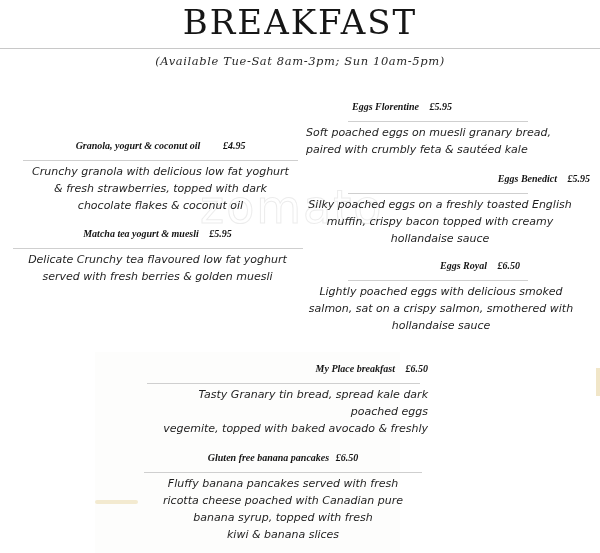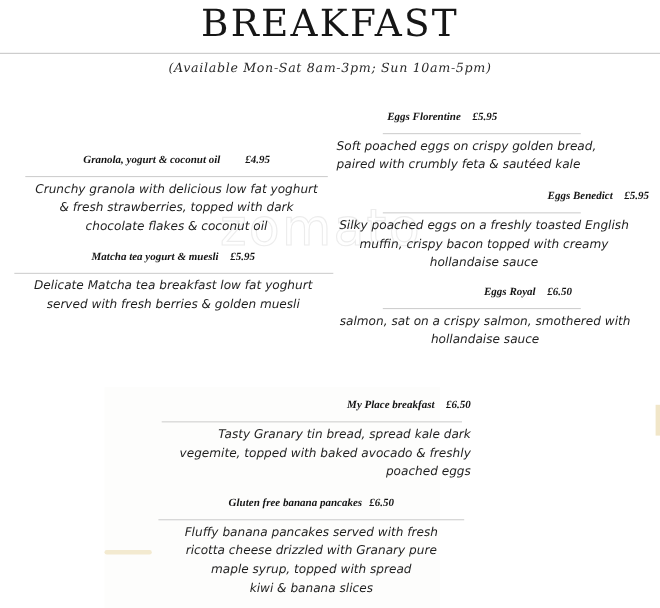--- a/index.html
+++ b/index.html
@@ -118,21 +118,21 @@
 <div class="page">
   <div class="lower-panel"></div>
   <div class="right-panel"></div>
   <div class="gold-bar"></div>
   <div class="gold-bar-right"></div>
 
   <div class="watermark">zomato</div>
 
   <div class="title">BREAKFAST</div>
   <div class="title-rule"></div>
-  <div class="subtitle">(Available Mon-Sat 8am-3pm; Sun 10am-5pm)</div>
+  <div class="subtitle">(Available Tue-Sat 8am-3pm; Sun 10am-5pm)</div>
 
   <div class="item" style="left:18px; top:136px; width:285px;">
     <div class="item-title">
       <span>Granola, yogurt &amp; coconut oil</span>
       <span class="price" style="margin-left:20px">£4.95</span>
     </div>
     <div class="item-rule" style="width:275px"></div>
     <div class="item-desc">
       <div>Crunchy granola with delicious low fat yoghurt</div>
       <div>&amp; fresh strawberries, topped with dark</div>
@@ -140,33 +140,33 @@
     </div>
   </div>
 
   <div class="item" style="left:10px; top:224px; width:295px;">
     <div class="item-title">
       <span>Matcha tea yogurt &amp; muesli</span>
       <span class="price">£5.95</span>
     </div>
     <div class="item-rule" style="width:290px"></div>
     <div class="item-desc">
-      <div>Delicate Matcha tea breakfast low fat yoghurt</div>
+      <div>Delicate Crunchy tea flavoured low fat yoghurt</div>
       <div>served with fresh berries &amp; golden muesli</div>
     </div>
   </div>
 
   <div class="item" style="left:300px; top:97px; width:280px; text-align:left;">
     <div class="item-title" style="text-align:left; padding-left:52px;">
       <span>Eggs Florentine</span>
       <span class="price">£5.95</span>
     </div>
     <div class="item-rule" style="width:180px; margin-left:48px;"></div>
     <div class="item-desc" style="padding-left:6px;">
-      <div>Soft poached eggs on crispy golden bread,</div>
+      <div>Soft poached eggs on muesli granary bread,</div>
       <div>paired with crumbly feta &amp; sautéed kale</div>
     </div>
   </div>
 
   <div class="item" style="left:300px; top:169px; width:290px;">
     <div class="item-title" style="text-align:right; padding-left:58px;">
       <span>Eggs Benedict</span>
       <span class="price">£5.95</span>
     </div>
     <div class="item-rule" style="width:180px; margin-left:48px;"></div>
@@ -177,44 +177,45 @@
     </div>
   </div>
 
   <div class="item" style="left:300px; top:256px; width:290px;">
     <div class="item-title" style="text-align:center; padding-left:70px;">
       <span>Eggs Royal</span>
       <span class="price">£6.50</span>
     </div>
     <div class="item-rule" style="width:180px; margin-left:48px;"></div>
     <div class="item-desc" style="width:282px;">
+      <div>Lightly poached eggs with delicious smoked</div>
       <div>salmon, sat on a crispy salmon, smothered with</div>
       <div>hollandaise sauce</div>
     </div>
   </div>
 
   <div class="item" style="left:138px; top:359px; width:290px;text-align:right;">
     <div class="item-title">
       <span>My Place breakfast</span>
       <span class="price">£6.50</span>
     </div>
     <div class="item-rule" style="width:273px"></div>
     <div class="item-desc">
       <div>Tasty Granary tin bread, spread kale dark</div>
+      <div>poached eggs</div>
       <div>vegemite, topped with baked avocado &amp; freshly</div>
-      <div>poached eggs</div>
     </div>
   </div>
 
   <div class="item" style="left:138px; top:448px; width:290px;">
     <div class="item-title">
       <span>Gluten free banana pancakes</span>
       <span class="price" style="margin-left:4px">£6.50</span>
     </div>
     <div class="item-rule" style="width:278px"></div>
     <div class="item-desc">
       <div>Fluffy banana pancakes served with fresh</div>
-      <div>ricotta cheese drizzled with Granary pure</div>
-      <div>maple syrup, topped with spread</div>
+      <div>ricotta cheese poached with Canadian pure</div>
+      <div>banana syrup, topped with fresh</div>
       <div>kiwi &amp; banana slices</div>
     </div>
   </div>
 </div>
 
 </body></html>

